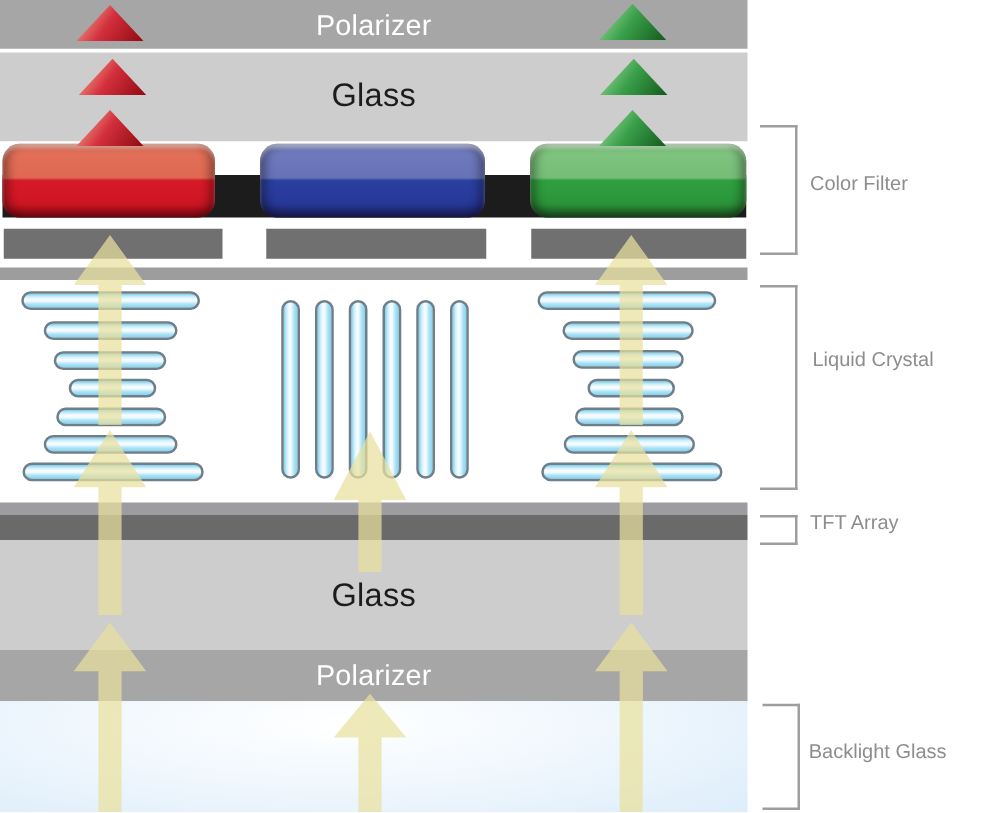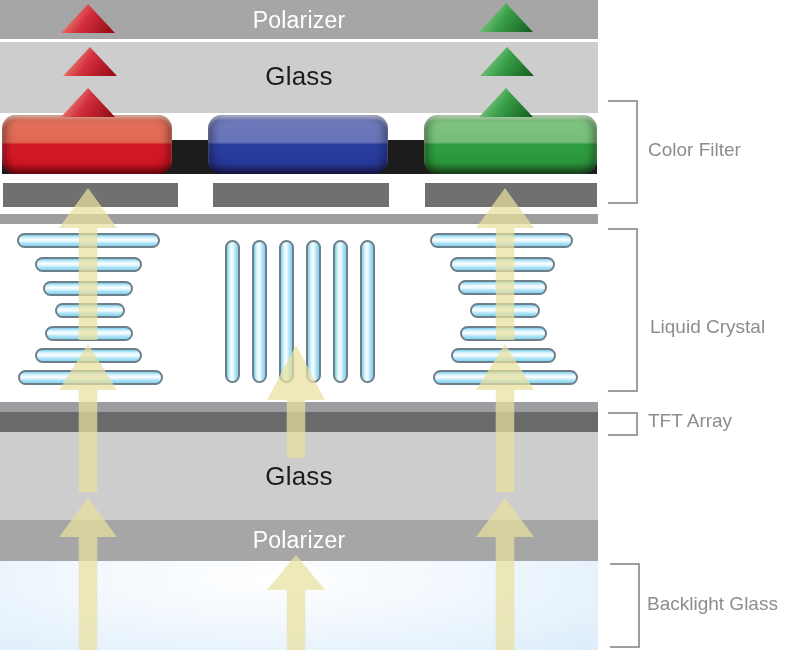--- a/index.html
+++ b/index.html
@@ -6,21 +6,21 @@
   #stage{position:relative;width:800px;height:650px;background:#ffffff;overflow:hidden;
          font-family:"Liberation Sans",sans-serif;}
   .abs{position:absolute;}
   .band{position:absolute;left:0;width:598px;}
   .polarizer{background:#a6a6a6;}
   .glass{background:#cdcdcd;}
   .lbl-layer{position:absolute;left:0;width:598px;text-align:center;z-index:30;
              letter-spacing:.2px;}
   .lbl-white{color:#ffffff;font-size:23px;}
   .lbl-dark{color:#1c1c1c;font-size:26px;font-weight:500;}
-  .anno{position:absolute;color:#8d8d8d;font-size:19px;z-index:40;white-space:nowrap;}
+  .anno{position:absolute;color:#8d8d8d;font-size:16px;z-index:40;white-space:nowrap;}
   .bracket{position:absolute;width:28px;border:2px solid #9e9e9e;border-left:none;z-index:39;}
   .filter-bar{position:absolute;top:115px;height:59px;border-radius:14px;z-index:6;
               box-shadow:inset 0 3px 3px rgba(255,255,255,.35), inset 0 -5px 9px rgba(30,0,10,.35),
                          inset 5px 0 8px rgba(0,0,0,.25), inset -5px 0 8px rgba(0,0,0,.25);}
   .electrode{position:absolute;top:183px;height:24px;background:#707070;z-index:5;}
   .lc{position:absolute;height:15px;border:2px solid #6e7f8a;border-radius:9px;box-sizing:border-box;z-index:8;
       background:linear-gradient(180deg,#7ecfec 0%,#cdeffb 22%,#f6fcff 40%,#eef9fe 55%,#aee3f6 75%,#84d2ef 100%);}
   .lcv{position:absolute;width:15px;height:143px;border:2px solid #6e7f8a;border-radius:9px;box-sizing:border-box;z-index:8;
       background:linear-gradient(90deg,#7ecfec 0%,#cdeffb 22%,#f6fcff 40%,#eef9fe 55%,#aee3f6 75%,#84d2ef 100%);}
   .beam{position:absolute;width:58px;background:rgba(233,224,158,.72);z-index:20;}
@@ -112,17 +112,17 @@
   <div class="lbl-layer lbl-dark" style="top:61px;">Glass</div>
   <div class="lbl-layer lbl-dark" style="top:461px;">Glass</div>
   <div class="lbl-layer lbl-white" style="top:527px;">Polarizer</div>
 
   <div class="bracket" style="left:608px;top:100px;height:100px;"></div>
   <div class="bracket" style="left:608px;top:228px;height:160px;"></div>
   <div class="bracket" style="left:608px;top:412px;height:20px;"></div>
   <div class="bracket" style="left:610px;top:563px;height:81px;"></div>
 
   <div class="anno" style="left:648px;top:139px;">Color Filter</div>
-  <div class="anno" style="left:650px;top:316px;">Liquid Crystal</div>
+  <div class="anno" style="left:650px;top:280px;">Liquid Crystal</div>
   <div class="anno" style="left:648px;top:410px;">TFT Array</div>
   <div class="anno" style="left:647px;top:593px;">Backlight Glass</div>
 
 </div>
 
 </body></html>

